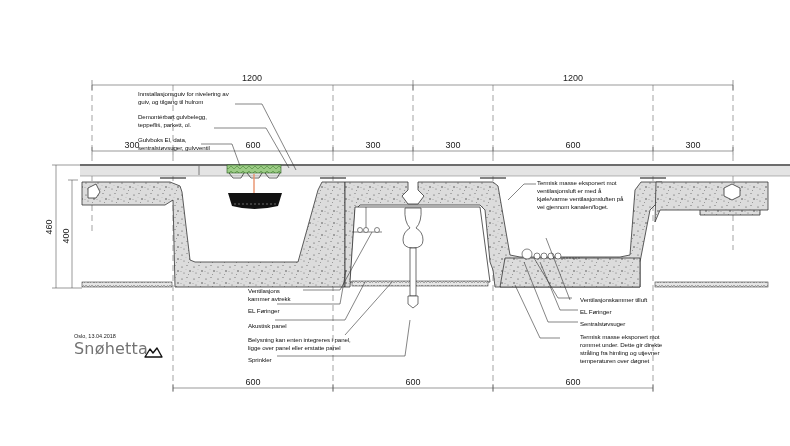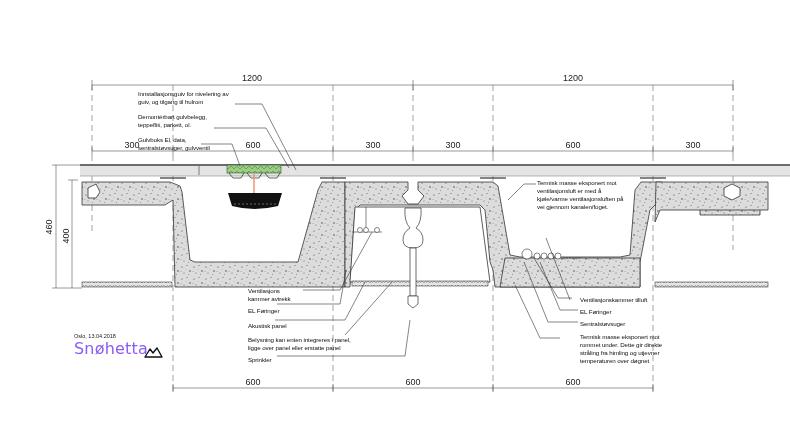--- a/index.html
+++ b/index.html
@@ -1,20 +1,20 @@
 <!DOCTYPE html>
 <html><head>
 <meta charset="utf-8">
 <style>
   html, body { margin: 0; padding: 0; background: #ffffff; }
   body { width: 790px; height: 446px; position: relative; overflow: hidden; font-family: "Liberation Sans", sans-serif; }
   #drawing { position: absolute; left: 0; top: 0; width: 790px; height: 446px; }
   .dim-text { font-family: "Liberation Sans", sans-serif; font-size: 9px; fill: #222; }
   .note { position: absolute; font-family: "Liberation Sans", sans-serif; font-size: 6.2px; line-height: 8px; color: #111; white-space: nowrap; letter-spacing: -0.1px; }
-  .logo { position: absolute; left: 74px; top: 339px; font-family: "DejaVu Sans", sans-serif; font-size: 16px; color: #8b5cf6; letter-spacing: 0.2px; }
+  .logo { position: absolute; left: 74px; top: 339px; font-family: "DejaVu Sans", sans-serif; font-size: 16px; color: #737373; letter-spacing: 0.2px; }
   .date { position: absolute; left: 74px; top: 333px; font-size: 5.5px; color: #222; }
 </style>
 </head>
 <body>
 
 <svg id="drawing" viewBox="0 0 790 446" xmlns="http://www.w3.org/2000/svg">
   <defs>
     <pattern id="concrete" width="12" height="12" patternUnits="userSpaceOnUse">
       <rect width="12" height="12" fill="#dcdcdc"></rect>
       <circle cx="2" cy="3" r="0.6" fill="#444"></circle>

